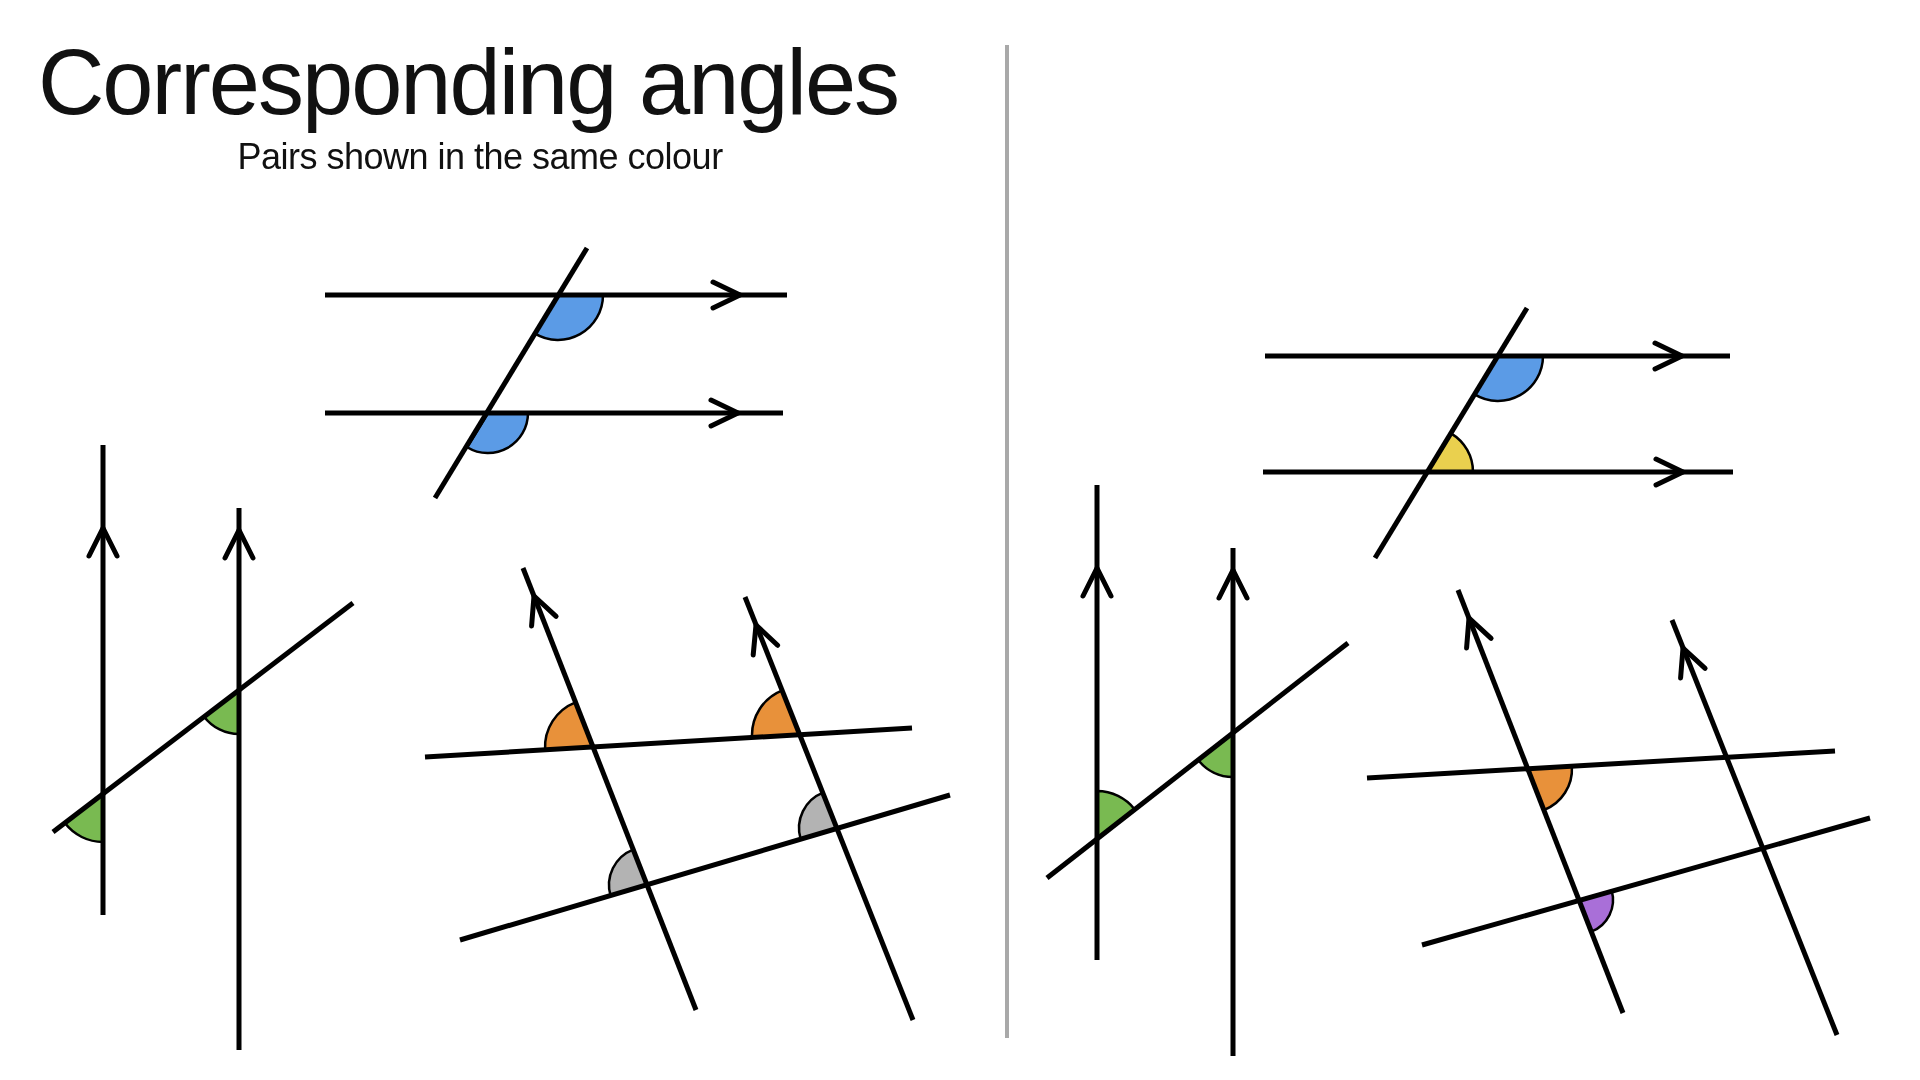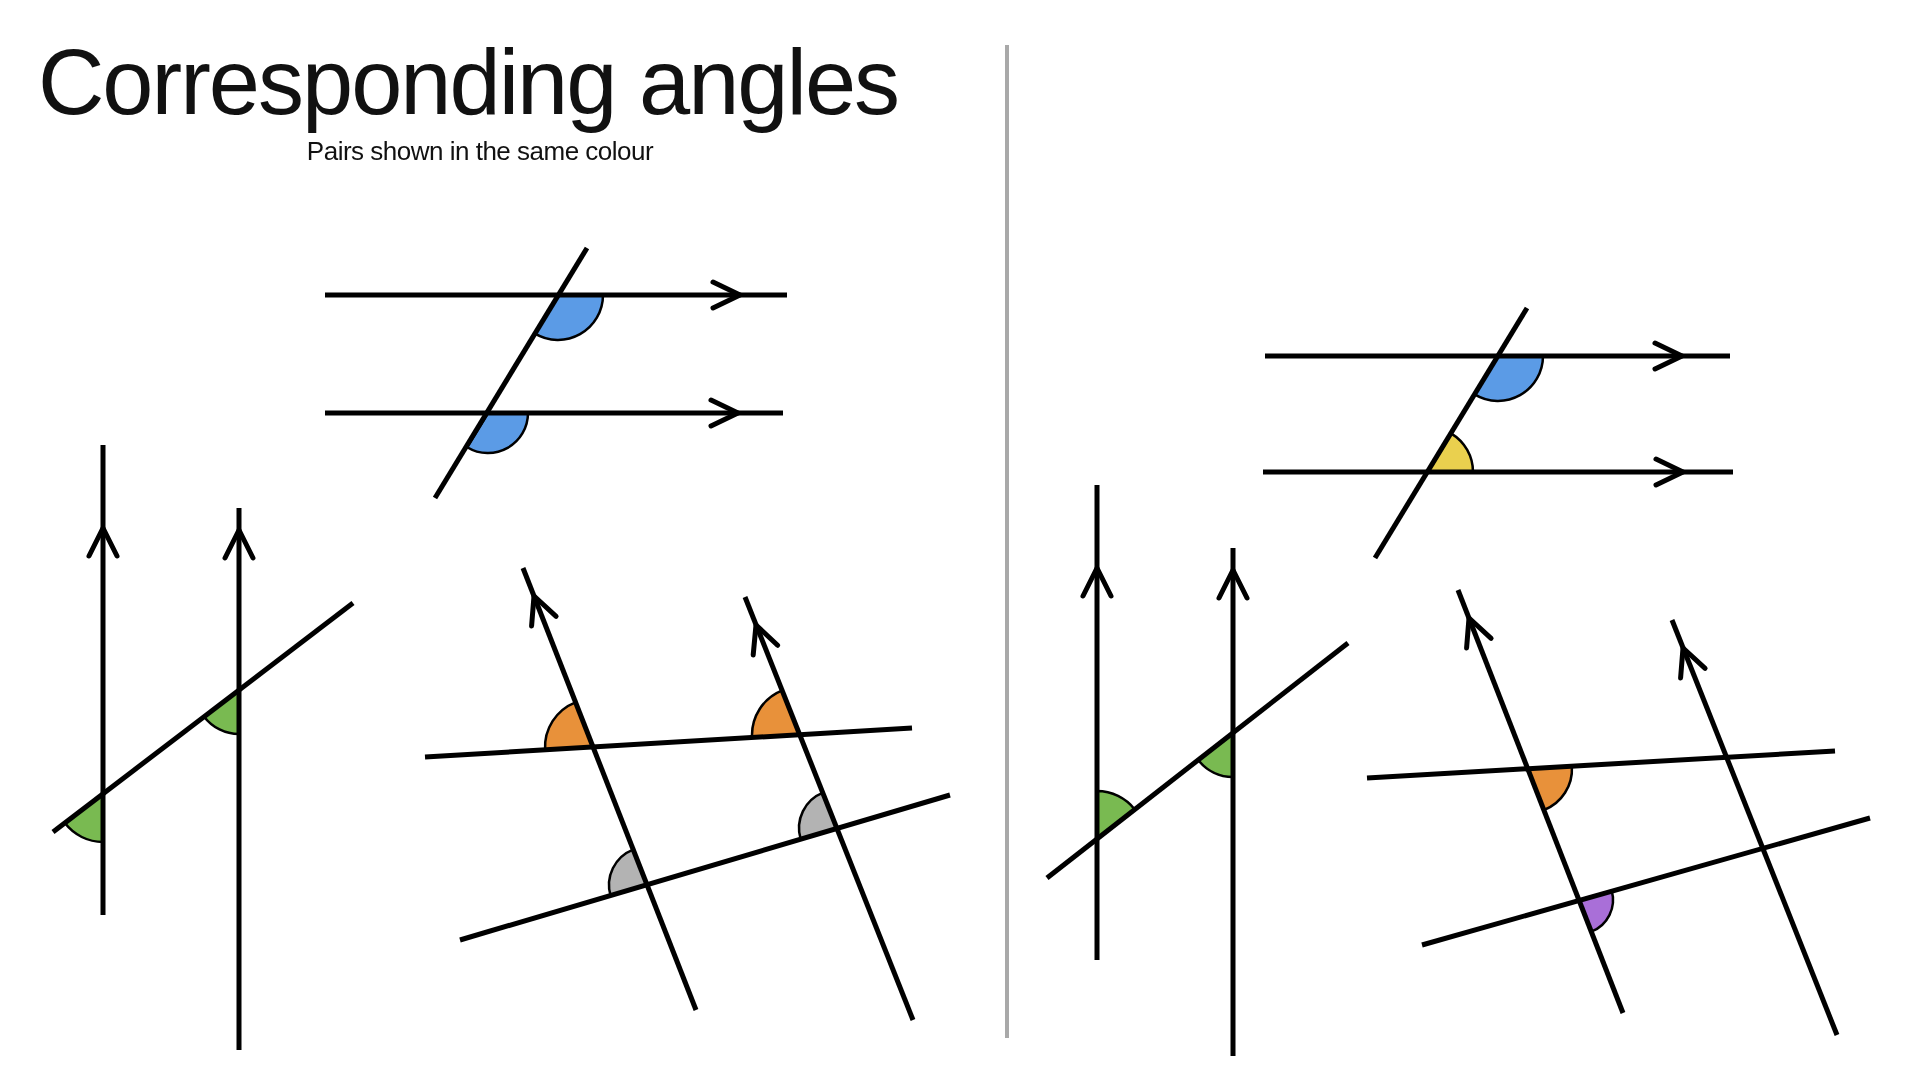--- a/index.html
+++ b/index.html
@@ -10,21 +10,21 @@
     overflow:hidden;
     font-family:"Liberation Sans", sans-serif;
     color:#111;
   }
   .title-left{
     position:absolute;left:468px;top:30px;transform:translateX(-50%);
     font-size:92px;font-weight:300;letter-spacing:-2px;white-space:nowrap;
   }
   .subtitle-left{
     position:absolute;left:480px;top:136px;transform:translateX(-50%);
-    font-size:26px;font-weight:300;letter-spacing:-0.5px;white-space:nowrap;
+    font-size:36px;font-weight:300;letter-spacing:-0.5px;white-space:nowrap;
   }
   .title-right{
     position:absolute;left:1468px;top:14px;transform:translateX(-50%);
     font-size:100px;font-weight:300;letter-spacing:-2px;line-height:1.04;
     text-align:center;white-space:nowrap;
   }
   svg.scene{position:absolute;left:0;top:0;}
   .ln{stroke:#000;stroke-width:5;stroke-linecap:butt;fill:none;}
   .ch{stroke:#000;stroke-width:5;fill:none;stroke-linecap:round;stroke-linejoin:round;}
   .wedge{stroke:#000;stroke-width:2.5;}

